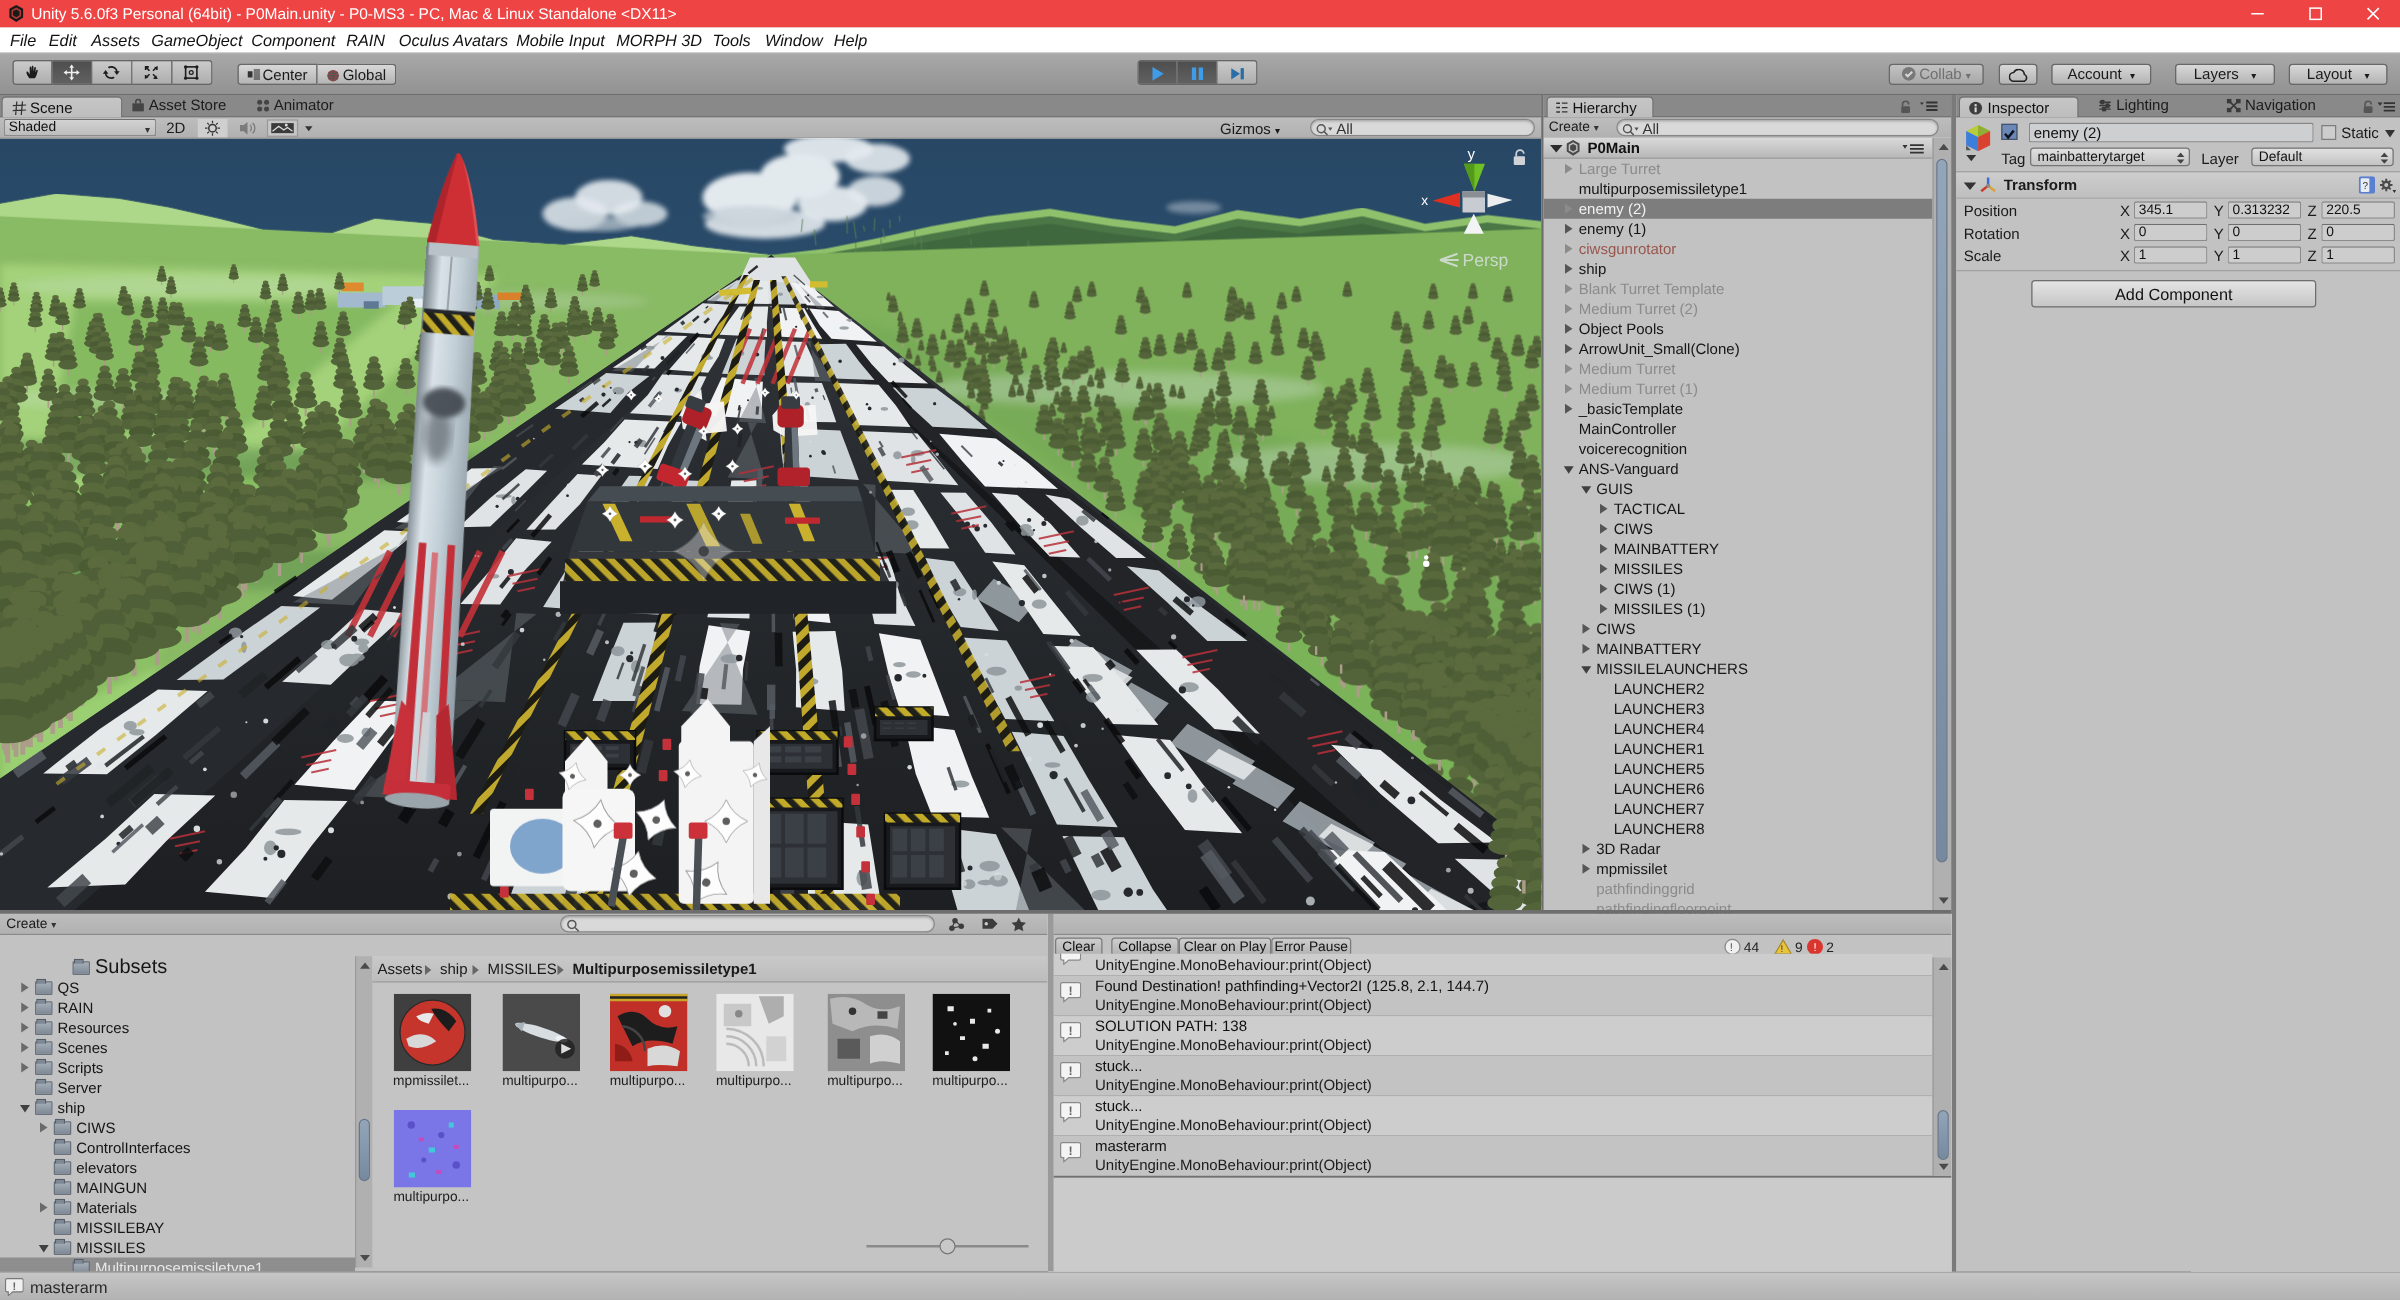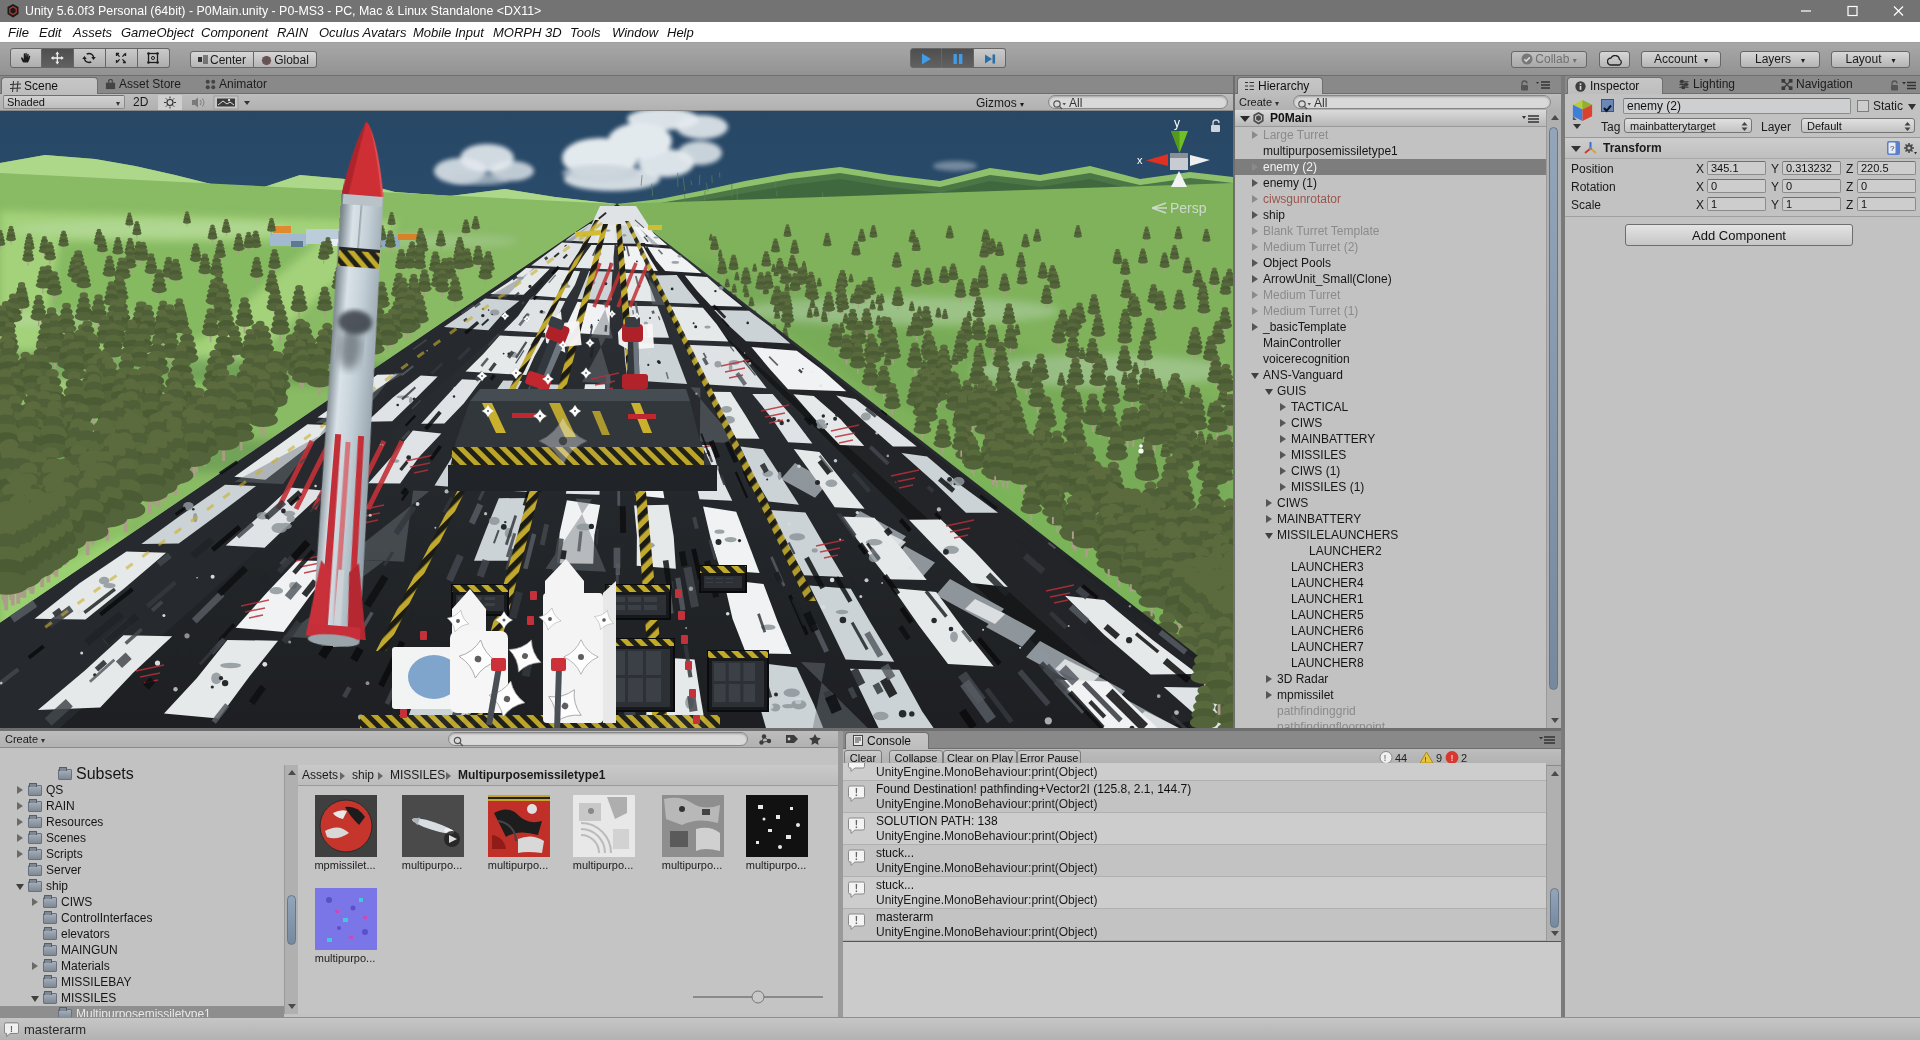--- a/index.html
+++ b/index.html
@@ -1,16 +1,16 @@
 <!DOCTYPE html>
 <html><head><meta charset="utf-8"><style>
 *{margin:0;padding:0;box-sizing:border-box;font-family:"Liberation Sans",sans-serif;}
 body{width:1920px;height:1040px;overflow:hidden;background:#c2c2c2;position:relative;}
 .abs{position:absolute;}
-.titlebar{left:0;top:0;width:1920px;height:22px;background:#737373;color:#fff;font-size:13px;}
+.titlebar{left:0;top:0;width:1920px;height:22px;background:#ef4444;color:#fff;font-size:13px;}
 .menubar{left:0;top:22px;width:1920px;height:21px;background:#fff;border-bottom:1px solid #a0a0a0;}
 .menubar span{position:absolute;top:3px;font-size:13px;color:#111;font-style:italic;}
 .toolbar{left:0;top:43px;width:1920px;height:33px;background:linear-gradient(#a8a8a8,#929292);border-bottom:1px solid #6e6e6e;}
 .tbtn{position:absolute;top:48px;height:20px;background:linear-gradient(#cacaca,#aeaeae);border:1px solid #666;}
 .tbtn.on{background:linear-gradient(#4e4e4e,#616161);}
 .grp-l{border-radius:3px 0 0 3px;}
 .grp-r{border-radius:0 3px 3px 0;border-left:none;}
 .grp-m{border-left:none;}
 .rbtn{position:absolute;top:51px;height:17px;background:linear-gradient(#d8d8d8,#b4b4b4);border:1px solid #676767;border-radius:3px;font-size:12px;color:#1a1a1a;text-align:center;}
 .tabbar{height:18px;background:#898989;border-bottom:1px solid #6e6e6e;}
@@ -2371,21 +2371,21 @@
       <span style="position:absolute;left:42px">CIWS</span>
     </div>
     <div class="row" style="left:0;top:435px;width:311px;">
       <span class="tri" style="left:31px;top:4px;border-top:4.5px solid transparent;border-bottom:4.5px solid transparent;border-left:6px solid #555"></span>
       <span style="position:absolute;left:42px">MAINBATTERY</span>
     </div>
     <div class="row" style="left:0;top:451px;width:311px;">
       <span class="tri" style="left:30px;top:6px;border-left:4.5px solid transparent;border-right:4.5px solid transparent;border-top:6px solid #404040"></span>
       <span style="position:absolute;left:42px">MISSILELAUNCHERS</span>
     </div>
-    <div class="row" style="left:0;top:467px;width:347px;margin-left:18px;">
+    <div class="row" style="left:0;top:467px;width:347px;">
       <span style="position:absolute;left:56px">LAUNCHER2</span>
     </div>
     <div class="row" style="left:0;top:483px;width:311px;padding-left:15px;">
       <span style="position:absolute;left:56px">LAUNCHER3</span>
     </div>
     <div class="row" style="left:0;top:499px;width:311px;">
       <span style="position:absolute;left:56px">LAUNCHER4</span>
     </div>
     <div class="row" style="left:0;top:515px;width:311px;">
       <span style="position:absolute;left:56px">LAUNCHER1</span>
@@ -2721,30 +2721,20 @@
       </svg>
       <div class="thumblabel" style="left:15px;top:187px">multipurpo...</div>
       <svg class="abs" style="left:395px;top:225px" width="130" height="14" viewBox="0 0 130 14">
         <rect x="0" y="6" width="130" height="2" fill="#8a8a8a"></rect>
         <circle cx="65" cy="7" r="6" fill="#c8c8c8" stroke="#777"></circle>
       </svg>
     </div>
   </div>
 <div class="abs" style="left:838px;top:731px;width:5px;height:286px;background:#9a9a9a"></div>
 <div class="abs panel" style="left:843px;top:731px;width:718px;height:286px">
-    <div class="tabbar" style="position:relative;width:718px">
-      <div class="tab" style="left:2px;width:84px;padding-left:7px;line-height:16px"><svg width="10" height="11" viewBox="0 0 10 11" style="vertical-align:-1px;margin-right:4px">
-          <rect x="0.5" y="0.5" width="9" height="10" fill="#e8e8e8" stroke="#444"></rect>
-          <path d="M2 3 h6 M2 5 h6 M2 7 h4" stroke="#444" stroke-width="1"></path>
-        </svg>Console</div>
-      <svg class="abs" style="left:695px;top:4px" width="20" height="11" viewBox="0 0 20 11">
-        <path d="M1 2 l4 0 l-2 2.6 Z" fill="#333"></path>
-        <path d="M6 2 h11 M6 5 h11 M6 8 h11" stroke="#333" stroke-width="1.4"></path>
-      </svg>
-    </div>
     <div class="ptool" style="position:relative;width:718px;height:17px"></div>
     <div class="conbtn" style="left:1px;top:19px;width:38px;border-radius:3px">Clear</div>
     <div class="conbtn" style="left:46px;top:19px;width:54px;border-radius:3px">Collapse</div>
     <div class="conbtn" style="left:100px;top:19px;width:74px;border-radius:3px">Clear on Play</div>
     <div class="conbtn" style="left:174px;top:19px;width:64px;border-radius:3px">Error Pause</div>
     <svg class="abs" style="left:535px;top:19px" width="100" height="15" viewBox="0 0 100 15">
       <circle cx="8" cy="7.5" r="6" fill="#f0f0f0" stroke="#888"></circle>
       <text x="7" y="11" font-size="9" fill="#555" text-anchor="middle">!</text>
       <text x="17" y="11.5" font-size="11" fill="#222">44</text>
       <path d="M42 13 L48.5 2 L55 13 Z" fill="#e8c53a" stroke="#a8882a"></path>

